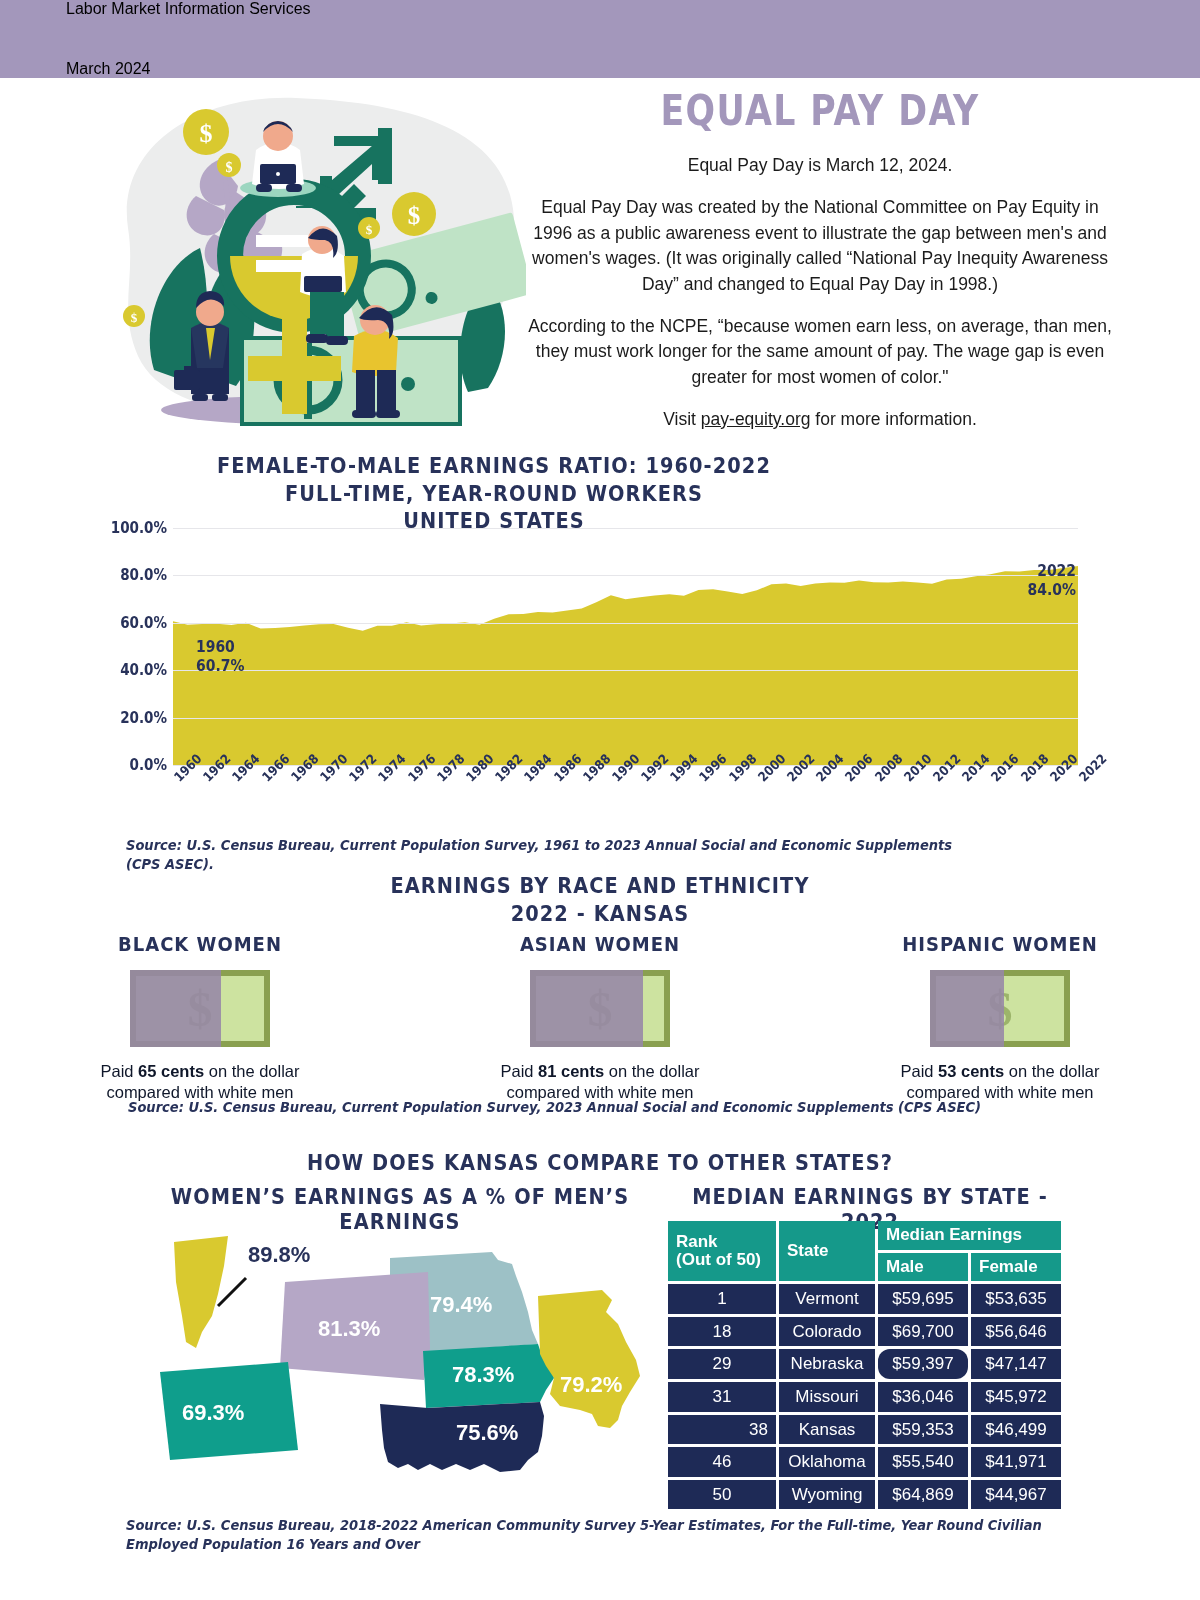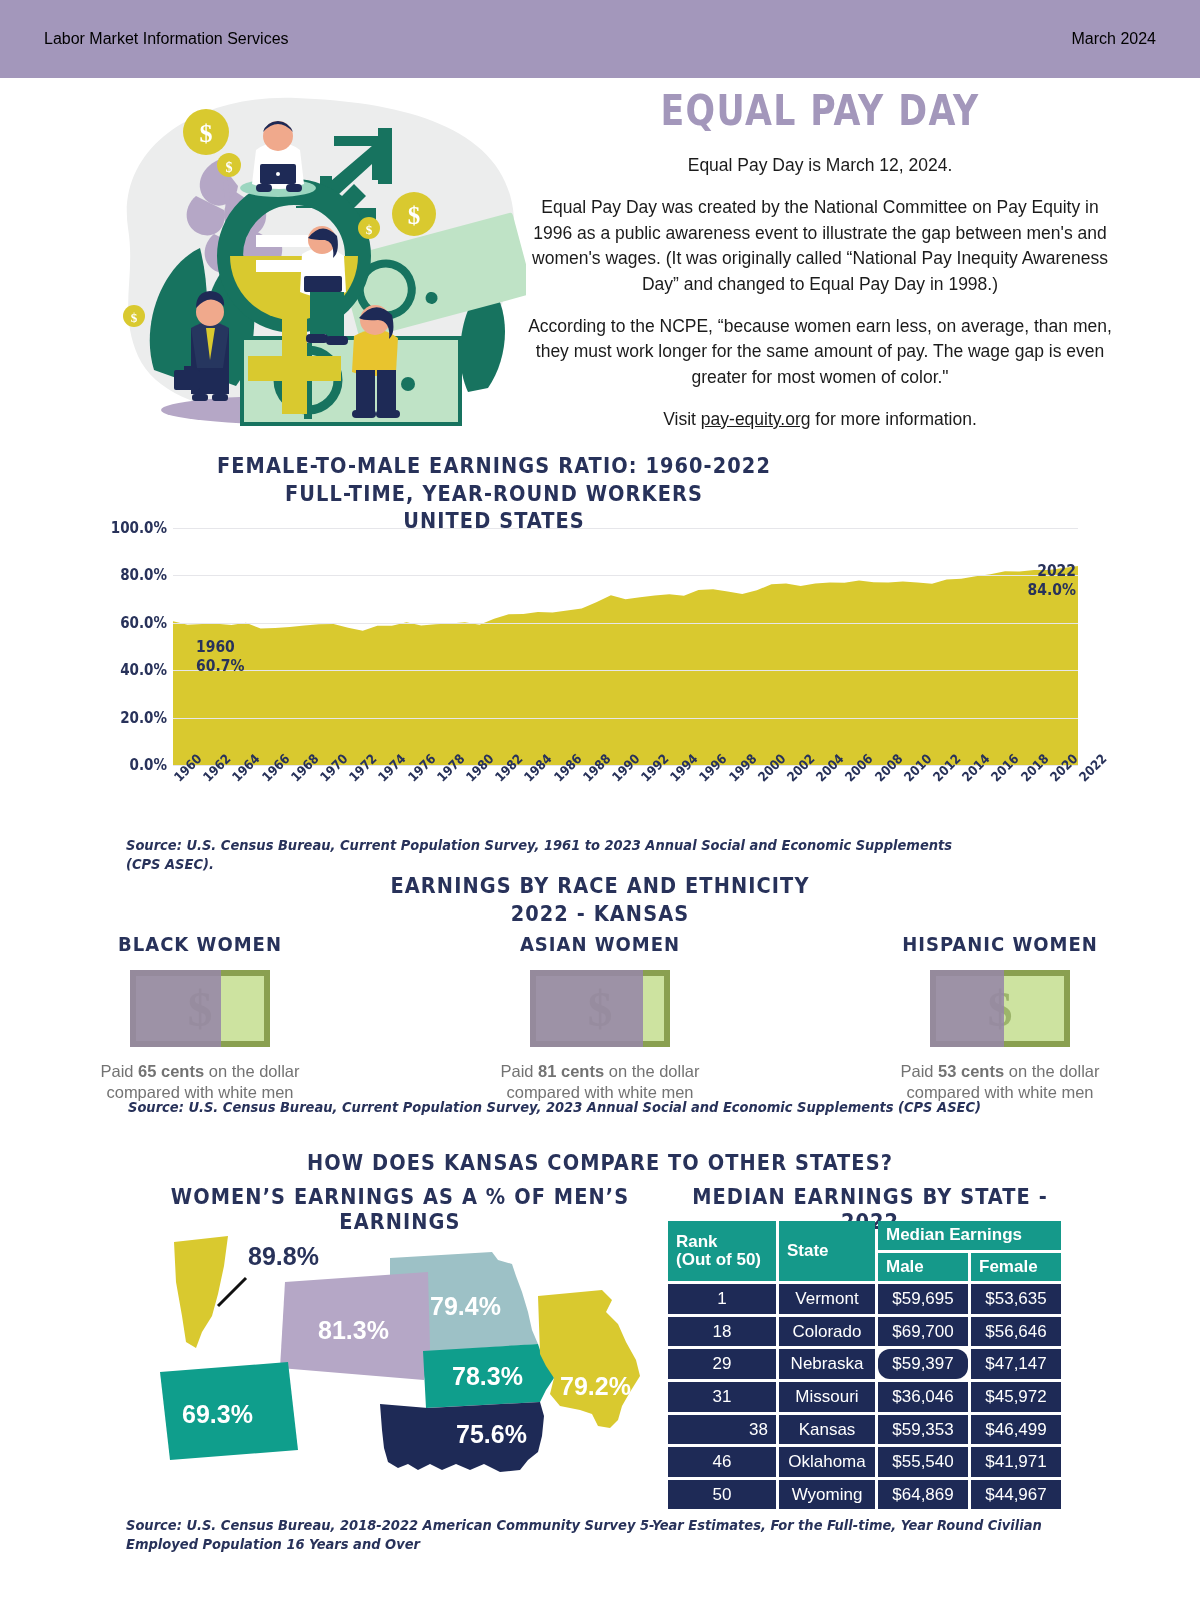--- a/index.html
+++ b/index.html
@@ -8,22 +8,23 @@
     background: #ffffff;
     font-family: "Liberation Sans", sans-serif;
     overflow: hidden;
   }
   .page { position: relative; width: 1200px; height: 1600px; background:#fff; }
 
   
   .header {
     position:absolute; top:0; left:0; width:1200px; height:78px;
     background:#a397bb;
-    display:flex; align-items:center; justify-content:space-between;
-    padding: 0 44px;
+    display:flex; justify-content:space-between;
+    padding: 0 66px;
+    flex-direction: column;
   }
 
   
   .hero { position:absolute; top:78px; left:0; width:1200px; height:370px; }
   .hero-art { position:absolute; left:96px; top:10px; width:430px; height:350px; }
   .hero-copy { position:absolute; left:520px; top:8px; width:600px; text-align:center; }
   .epd-title {
     color:#a397bb; font-size:42px; font-weight:700;
     letter-spacing:1.5px; font-family:"DejaVu Sans Condensed","Liberation Sans",sans-serif;
     transform: scaleX(.92); transform-origin: center;
@@ -74,37 +75,37 @@
   }
   .bill { position:relative; width:140px; height:77px; margin:14px auto 0; }
   .bill-bg { position:absolute; inset:0; background:#8aa050; }
   .bill-inner { position:absolute; left:6px; top:6px; right:6px; bottom:6px; background:#cde3a0; }
   .bill-s {
     position:absolute; left:0; right:0; top:50%; transform:translateY(-50%);
     text-align:center; font-size:50px; font-weight:700; color:#9cb46a;
     font-family:"Liberation Serif", serif;
   }
   .bill-cover { position:absolute; left:0; top:0; bottom:0; background:rgba(150,134,166,.88); }
-  .race-note { margin-top:14px; font-size:16.5px; color:#737373; line-height:1.3; }
+  .race-note { margin-top:14px; font-size:16.5px; color:#0f172a; line-height:1.3; }
   .src2 { position:absolute; top:1098px; left:128px; }
 
   
   .cmp-sec { position:absolute; top:1150px; left:0; width:1200px; height:450px; }
   .cmp-h1 { text-align:center; color:#28325a; font-weight:700; font-size:21.5px; letter-spacing:1.1px;
     font-family:"DejaVu Sans Condensed","Liberation Sans",sans-serif; }
   .cmp-row { position:absolute; top:34px; left:0; width:1200px; }
   .cmp-h2-left { position:absolute; left:150px; top:0; width:500px; text-align:center;
     color:#28325a; font-weight:700; font-size:21.5px; letter-spacing:1.1px;
     font-family:"DejaVu Sans Condensed","Liberation Sans",sans-serif; }
   .cmp-h2-right { position:absolute; left:660px; top:0; width:420px; text-align:center;
     color:#28325a; font-weight:700; font-size:21.5px; letter-spacing:1.1px;
     font-family:"DejaVu Sans Condensed","Liberation Sans",sans-serif; }
   .map-area { position:absolute; left:140px; top:70px; width:520px; height:290px; }
   .map-pct {
-    position:absolute; color:#ffffff; font-weight:700; font-size:25px;
+    position:absolute; color:#ffffff; font-weight:700; font-size:22px;
   }
   .map-pct.dark { color:#28325a; }
 
   table.earn { position:absolute; left:665px; top:68px; border-collapse:separate; border-spacing:3px; }
   table.earn th {
     background:#15998a; color:#fff; font-weight:700; font-size:17px;
     padding:5px 8px; text-align:left; line-height:1.1;
   }
   table.earn td {
     background:#1e2a56; color:#ffffff; font-size:17px; font-weight:400;

